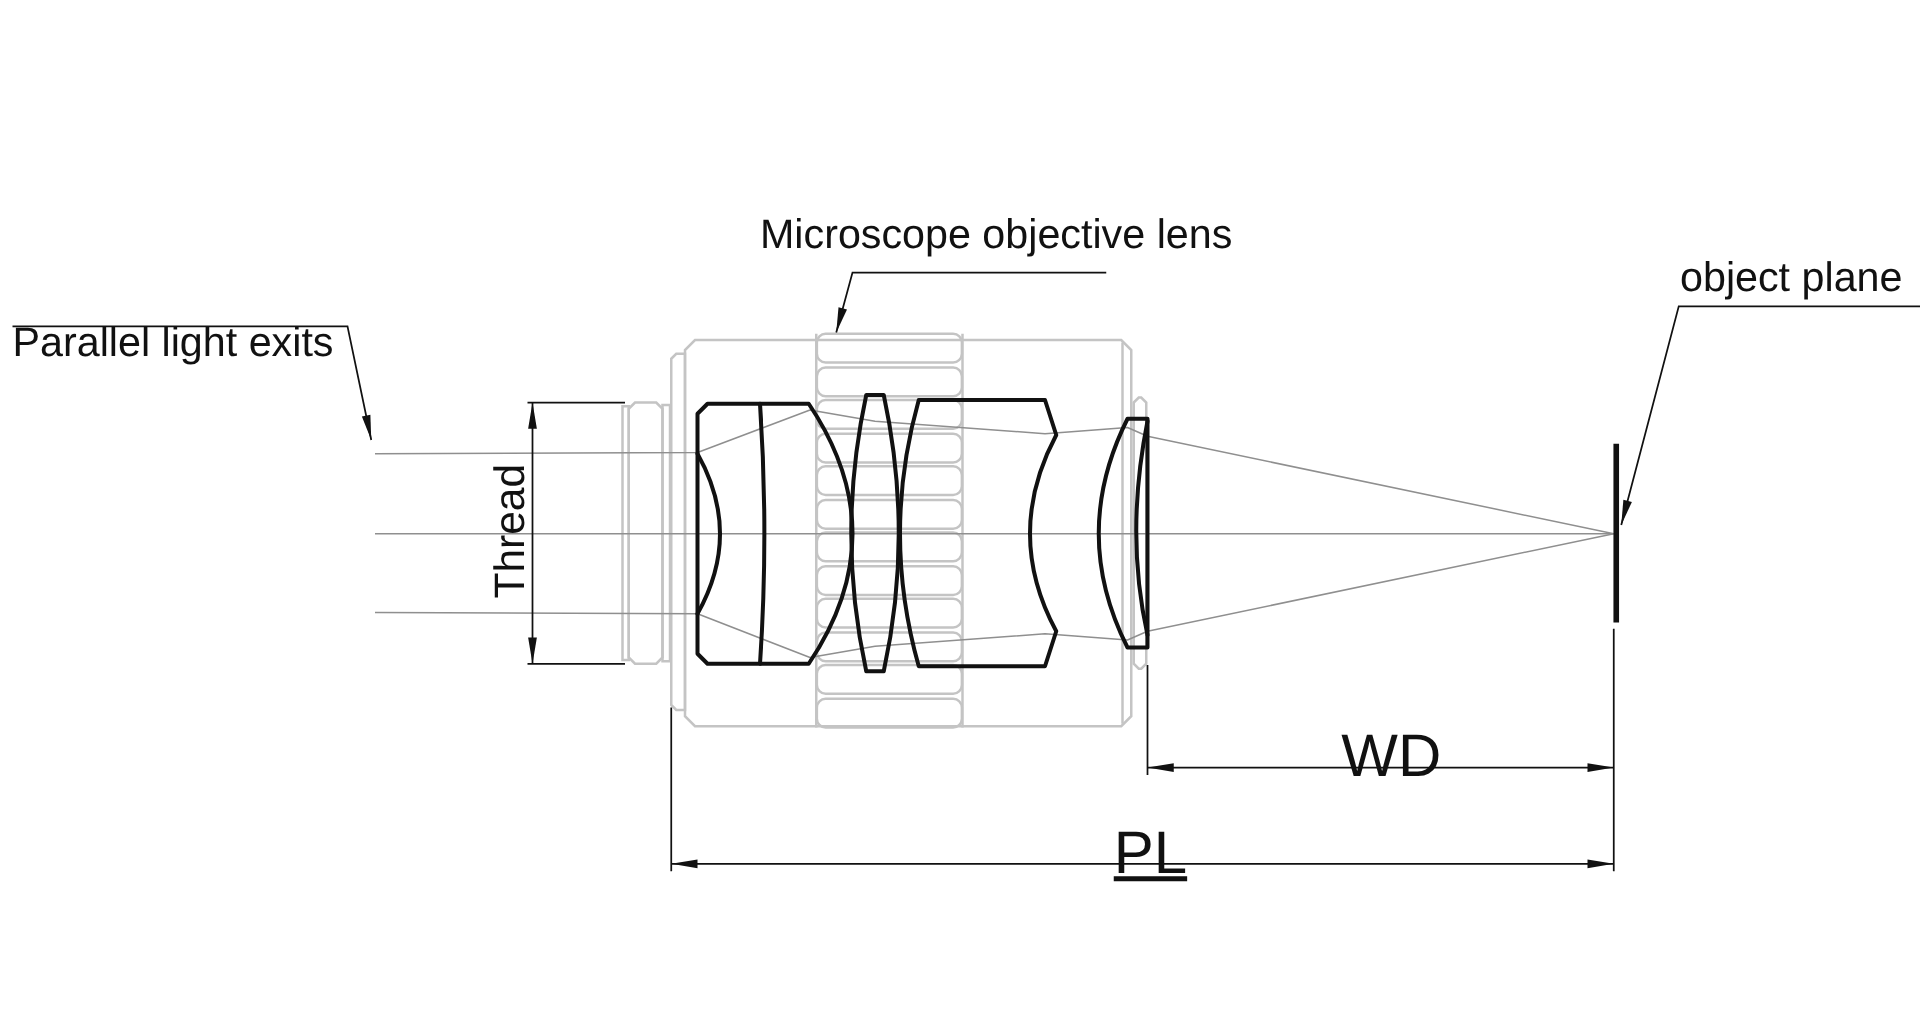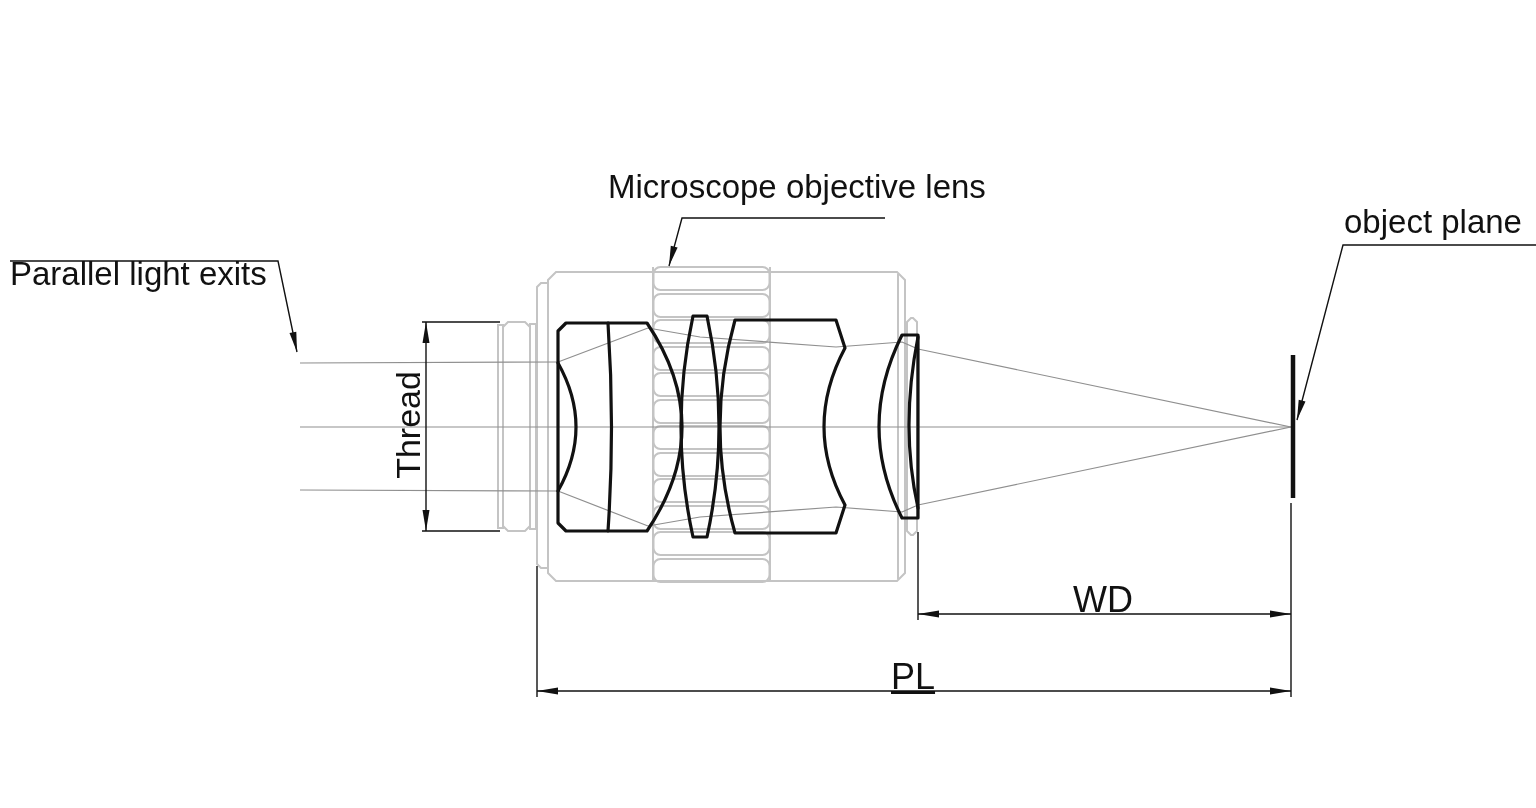--- a/index.html
+++ b/index.html
@@ -12,21 +12,21 @@
   body{
     width:1536px;height:808px;position:relative;overflow:hidden;
     background:var(--color-background);
     font-family:"Liberation Sans", sans-serif;
     color:var(--color-line);
   }
   #stage{position:absolute;left:0;top:0;width:1536px;height:808px;}
   svg{position:absolute;left:0;top:0;}
   .label{position:absolute;white-space:nowrap;line-height:1.1;color:var(--color-line);}
   .lbl-callout{font-size:33px;}
-  .lbl-dim{font-size:36px;}
+  .lbl-dim{font-size:48px;}
   .lbl-thread{
     font-size:34px;left:409px;top:425px;
     transform:translate(-50%,-50%) rotate(-90deg);
   }
   .lbl-parallel{left:10px;top:221px;margin-top:35px;}
   .lbl-objective{left:608px;top:169px;}
   .lbl-objplane{left:1344px;top:204px;}
   .lbl-wd{left:1073px;top:580px;}
   .lbl-pl{left:891px;top:657px;text-decoration:underline;}
   .housing{stroke:var(--color-housing);stroke-width:2;fill:none;}

